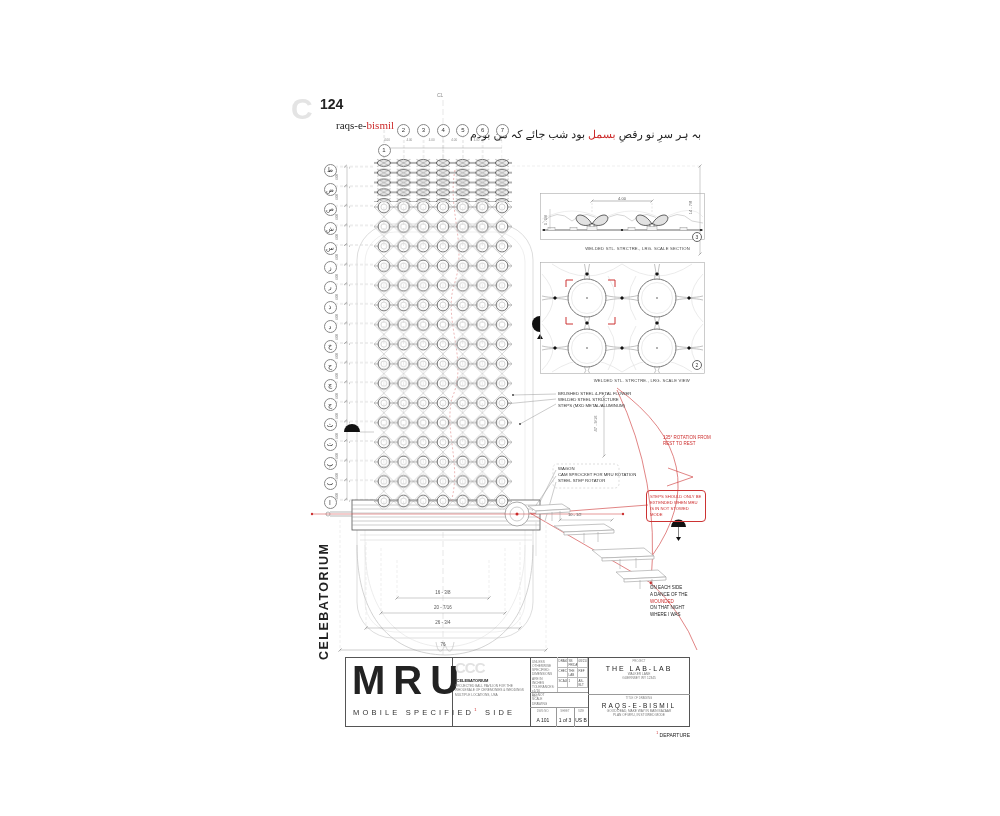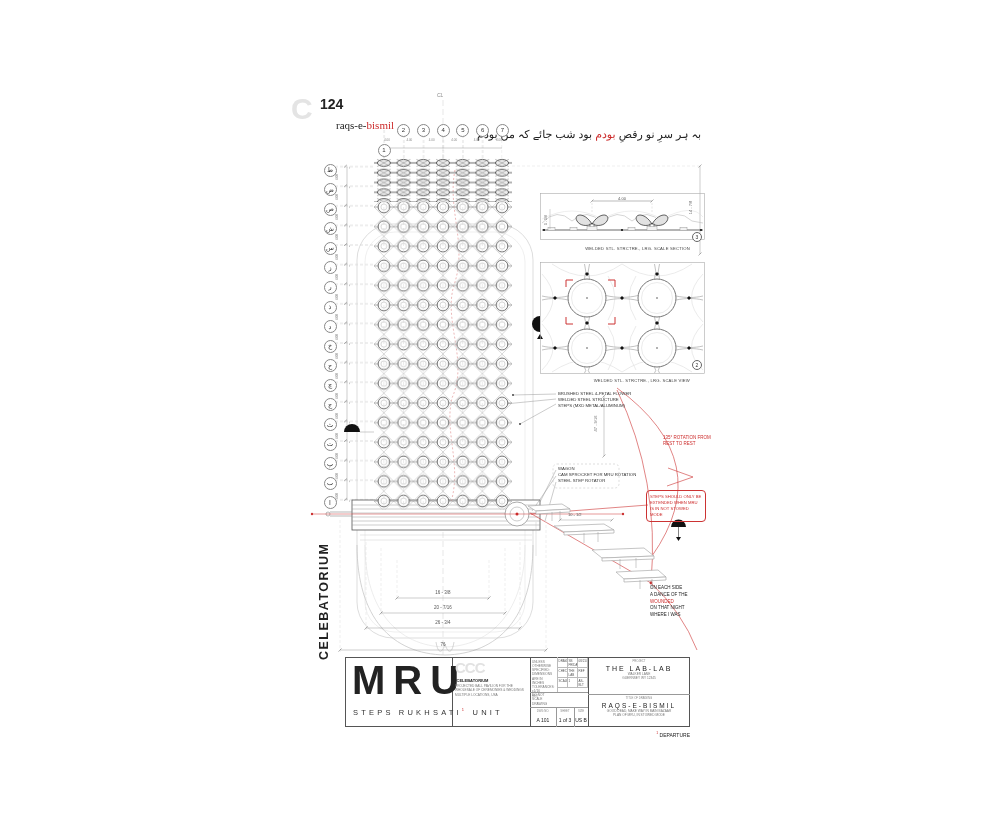--- a/index.html
+++ b/index.html
@@ -277,21 +277,21 @@
   <div class="b" style="left:291px;top:92px;font-size:30px;font-weight:bold;color:#e4e4e4">C</div>
   <div class="b" style="left:320px;top:96px;font-size:14px;font-weight:bold">124</div>
   <div class="b" style="left:437px;top:92px;font-size:5px;color:#888;font-style:italic">CL</div>
 
   <div class="b nowrap" style="left:336px;top:119px;font-size:11px;font-family:'Liberation Serif',serif">
     <span>raqs-e-</span><span class="red">bismil</span>
   </div>
 
   <div class="b nowrap" style="left:505px;top:128px;width:196px;font-size:11px;direction:rtl;text-align:right">
     <span>بہ ہر سرِ نو رقصِ</span>
-    <span class="red">بودم</span>
+    <span class="red">بسمل</span>
     <span>بود شب جائے کہ من بودم</span>
   </div>
 
   <div class="b row" style="left:397px;top:123.5px;width:112px;height:13px">
 
   <span class="bub">2</span>
       <span class="bub">3</span>
       <span class="bub">4</span>
       <span class="bub">5</span>
       <span class="bub">6</span>
@@ -384,21 +384,21 @@
 
   <div class="b" style="left:317px;top:560px;height:100px;writing-mode:vertical-rl;transform:rotate(180deg);font-size:12.5px;font-weight:bold;letter-spacing:1.5px">CELEBATORIUM</div>
 
   <div class="b" style="left:345px;top:657px;width:345px;height:70px;border:1px solid #555;box-sizing:border-box"></div>
   <div class="b vline" style="left:452px;top:657px;height:70px"></div>
   <div class="b vline" style="left:530px;top:657px;height:70px"></div>
   <div class="b vline" style="left:588px;top:657px;height:70px"></div>
 
   <div class="b nowrap" style="left:352px;top:658px;font-size:40px;font-weight:bold;letter-spacing:8px">MRU</div>
   <div class="b nowrap" style="left:353px;top:707px;font-size:7.5px;letter-spacing:3.2px;color:#333">
-    <span>STEPS RUKHSATI</span><sup class="red" style="font-size:4px">1</sup> <span>UNIT</span>
+    <span>MOBILE SPECIFIED</span><sup class="red" style="font-size:4px">1</sup> <span>SIDE</span>
   </div>
 
   <div class="b" style="left:455px;top:659px;font-size:15px;font-weight:bold;color:#e2e2e2;letter-spacing:-1px">CCC</div>
   <div class="b" style="left:455px;top:678px;font-size:4px;font-weight:bold;color:#222">*CELEBATORIUM</div>
   <div class="b micro" style="left:455px;top:684px;width:72px">PROJECTED BALL PAVILION FOR THE WHOLESALE OF CEREMONIES &amp; WEDDINGS</div>
   <div class="b micro" style="left:455px;top:693px;width:72px">MULTIPLE LOCATIONS, USA</div>
 
   <div class="b micro" style="left:532px;top:660px;width:23px">
 
   <div>UNLESS OTHERWISE SPECIFIED:</div>

